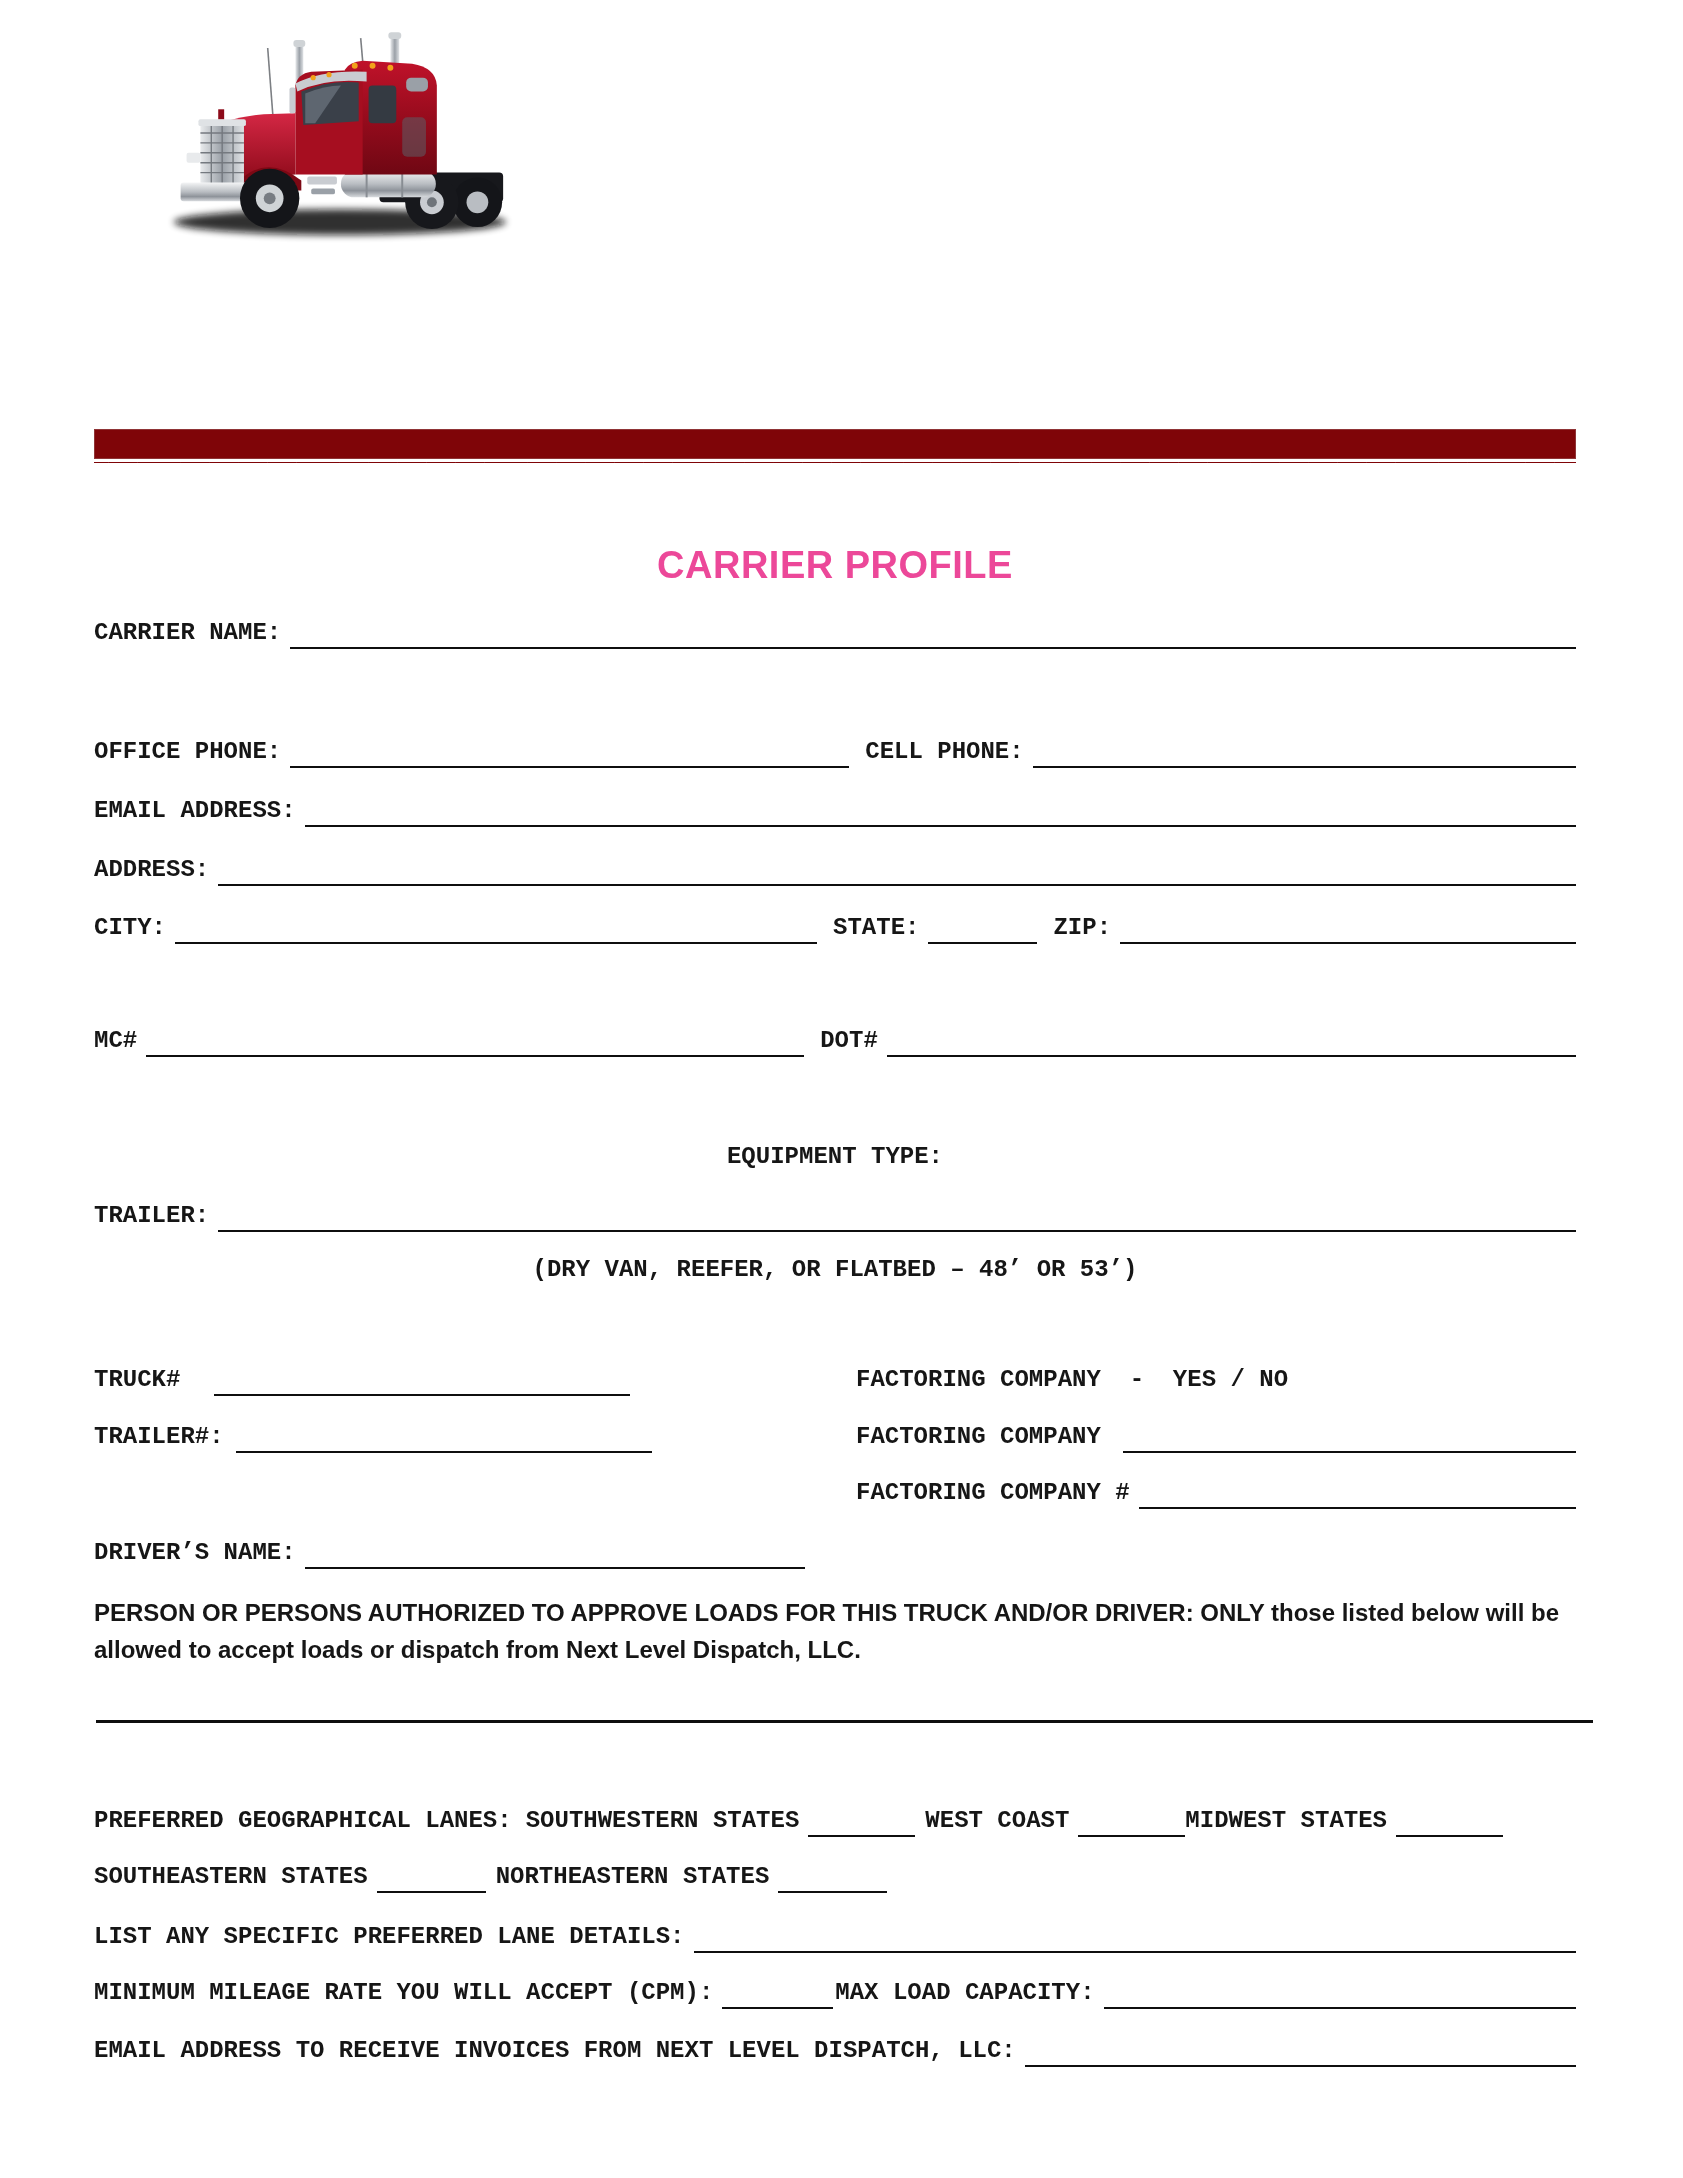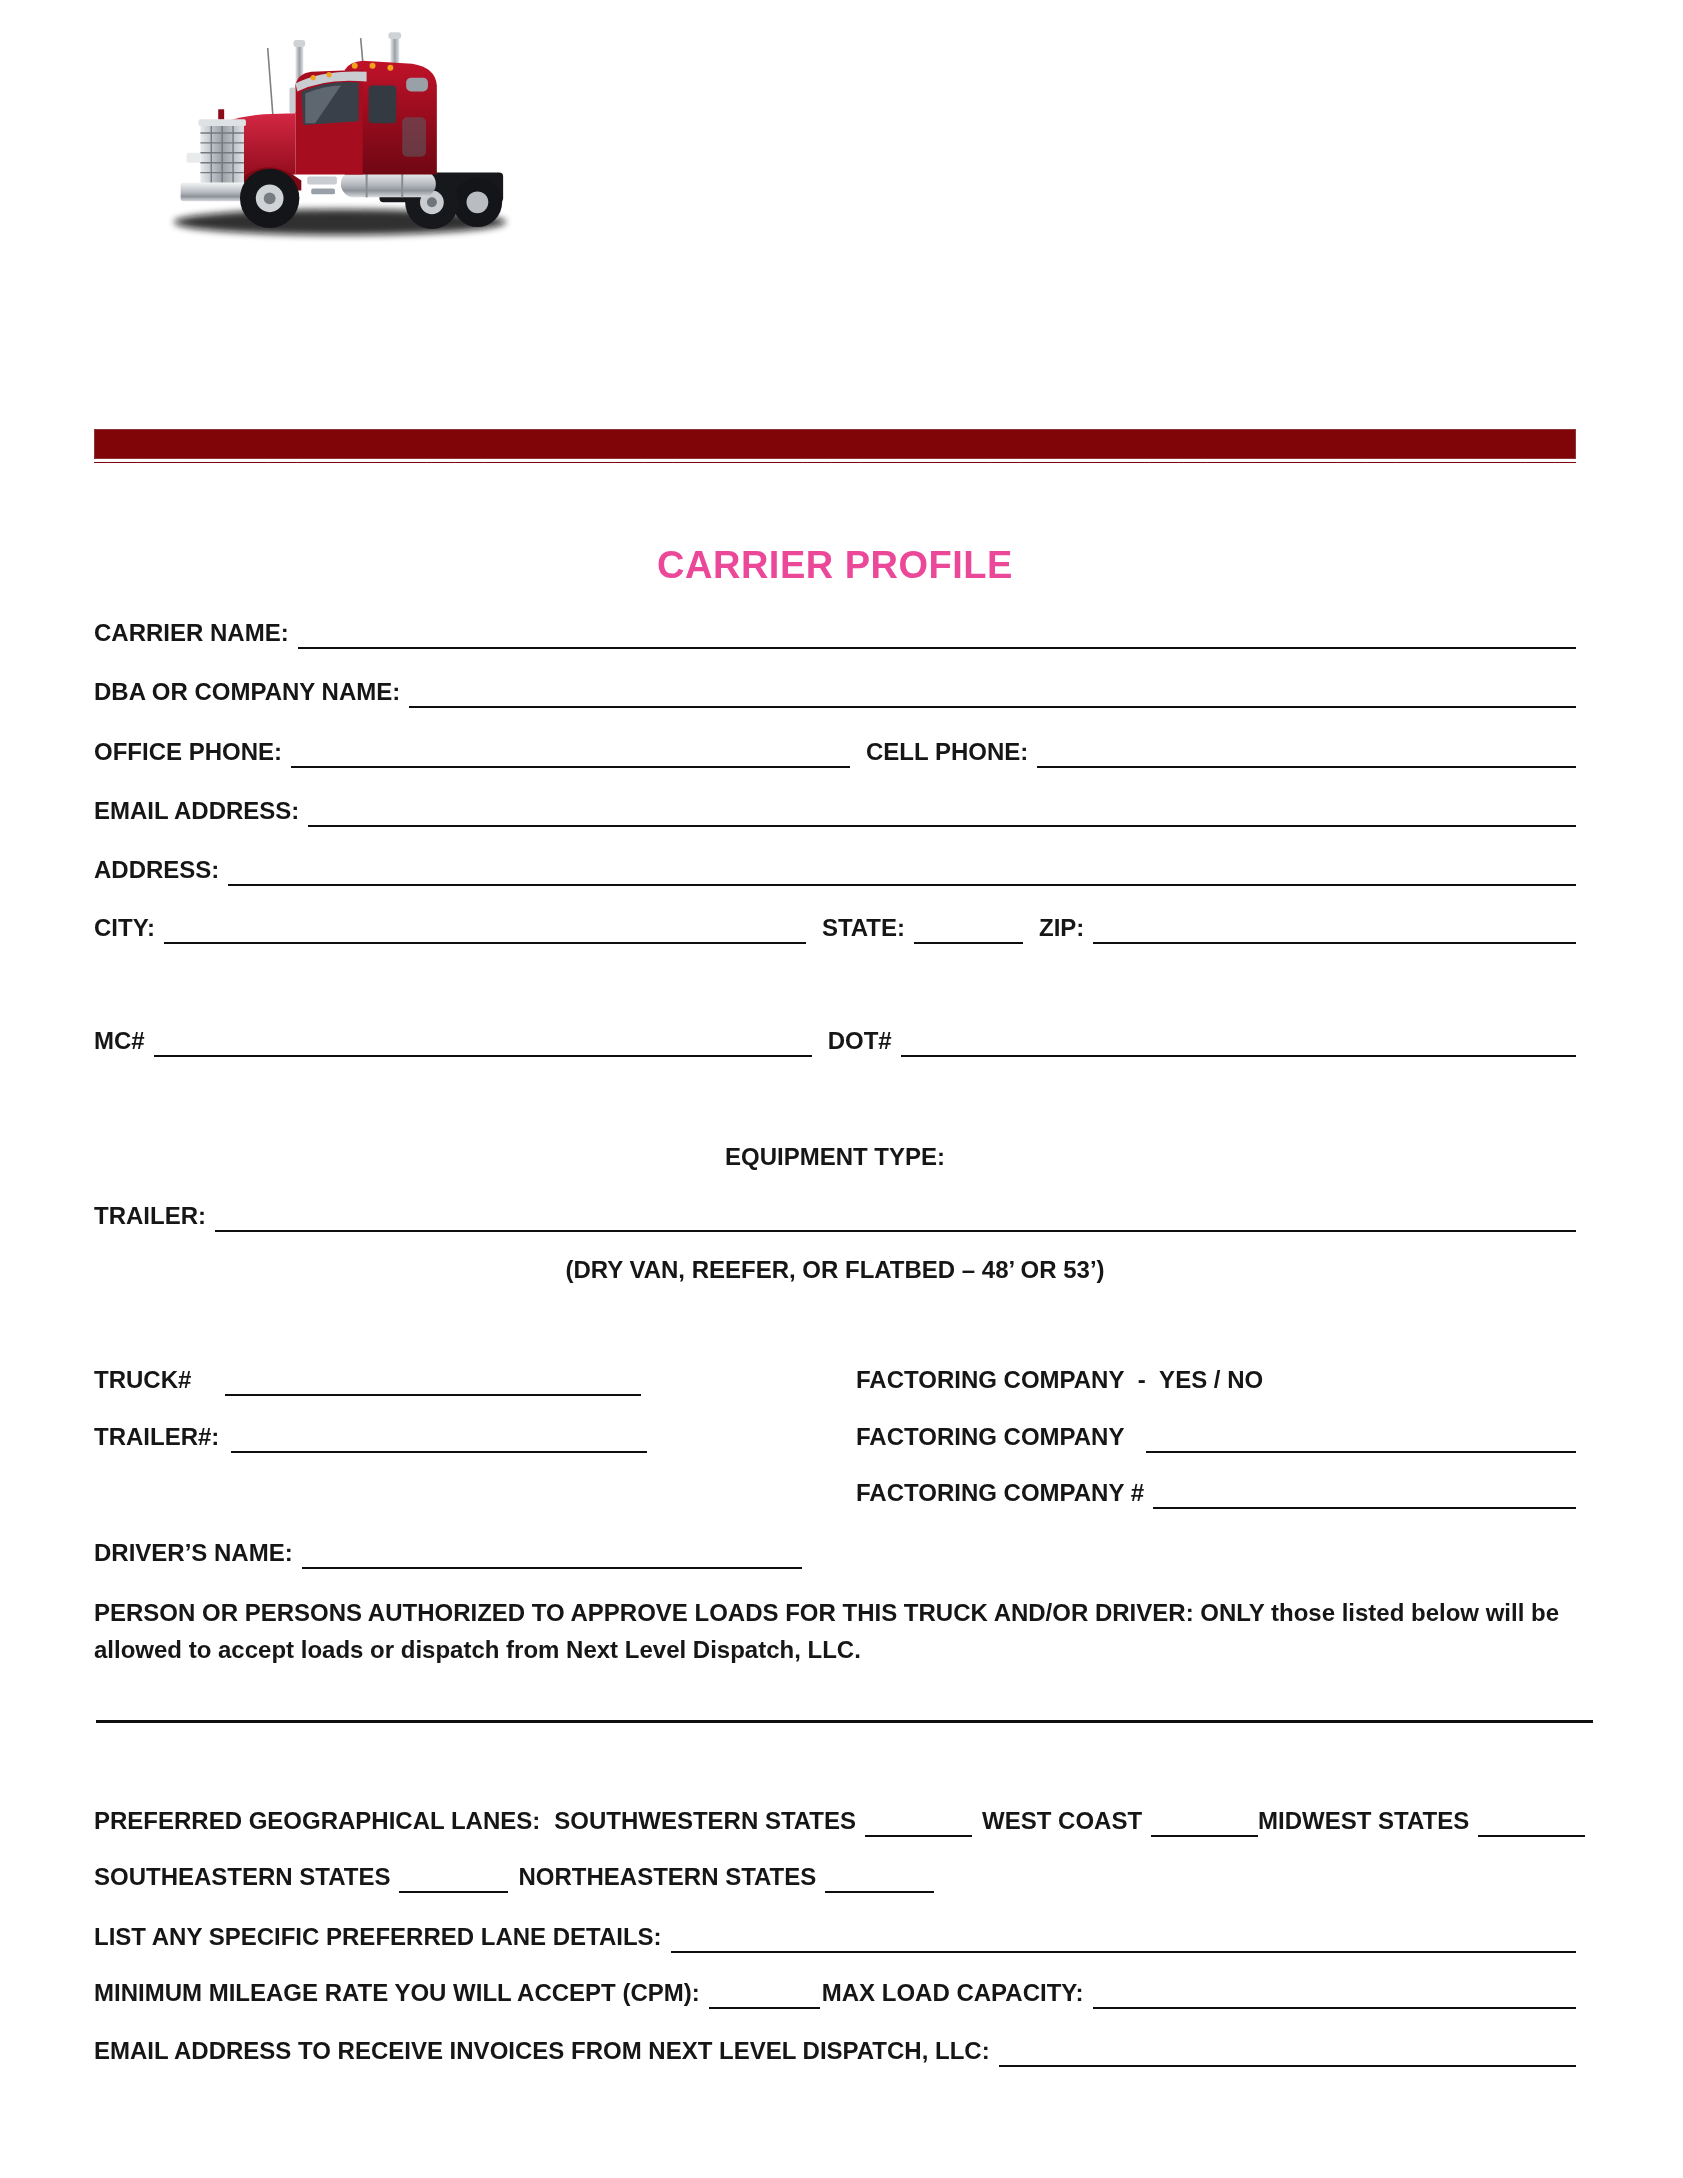--- a/index.html
+++ b/index.html
@@ -23,21 +23,21 @@
   .doc-title{
     position:absolute;left:94px;top:544px;width:1482px;
     text-align:center;font-size:38px;font-weight:700;letter-spacing:0.5px;color:#ec4899;
   }
   
   .row{
     position:absolute;left:94px;width:1482px;height:32px;
     display:flex;align-items:stretch;
     font-size:24px;font-weight:700;line-height:32px;white-space:nowrap;
   }
-  .lbl{flex:0 0 auto;}
+  .lbl{flex:0 0 auto;font-family:Liberation Mono, monospace;}
   .blank{
     display:block;border-bottom:2.5px solid #0f0f0f;
     margin-left:9px;flex:0 0 auto;
   }
   .blank.grow{flex:1 1 auto;}
   .gap-l{margin-left:16px;}
   .center-row{justify-content:center;}
   .col2{position:absolute;left:762px;top:0;height:32px;display:flex;width:720px;align-items:stretch;}
   .para{
     position:absolute;left:94px;top:1594px;width:1485px;
@@ -154,24 +154,20 @@
   <div class="accent-bar"></div>
   <div class="accent-underscores">__________________________________________________________________________________________________________________________________________</div>
 
   <div class="doc-title">CARRIER PROFILE</div>
 
   <div class="row" style="top:617px">
     <span class="lbl">CARRIER NAME:</span>
     <span class="blank grow"></span>
   </div>
 
-  <div class="row" style="top:676px">
-    <span class="lbl">DBA OR COMPANY NAME:</span>
-    <span class="blank grow"></span>
-  </div>
 
   <div class="row" style="top:736px">
     <span class="lbl">OFFICE PHONE:</span>
     <span class="blank" style="width:559px"></span>
     <span class="lbl gap-l">CELL PHONE:</span>
     <span class="blank grow"></span>
   </div>
 
   <div class="row" style="top:795px">
     <span class="lbl">EMAIL ADDRESS:</span>

